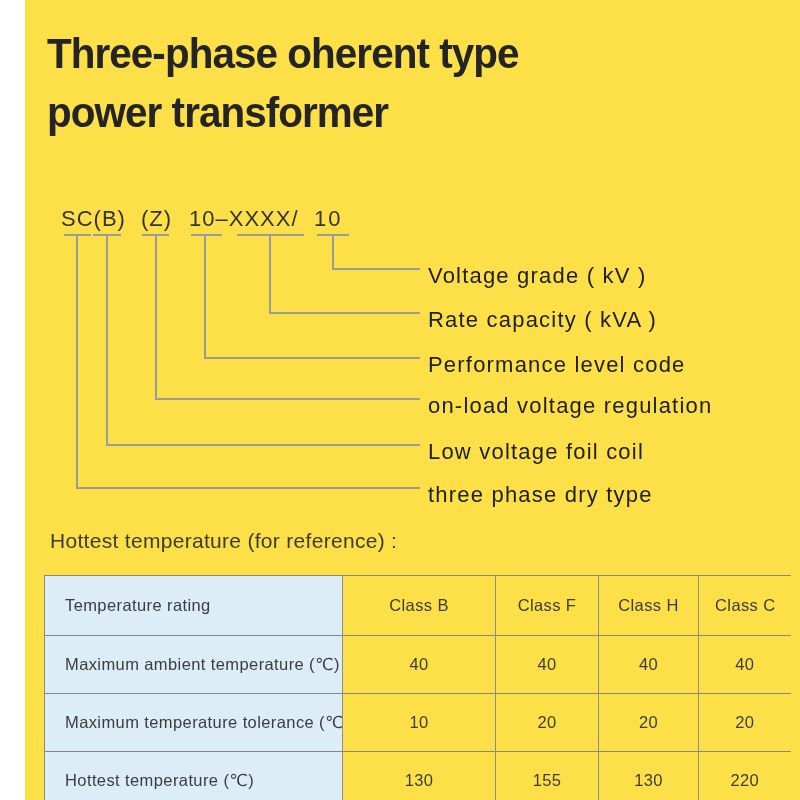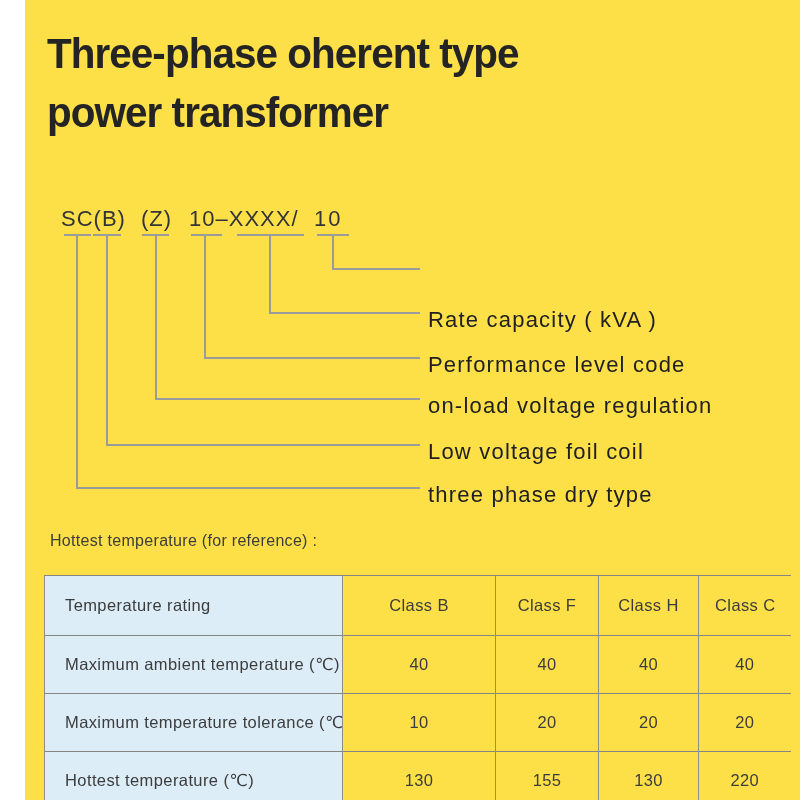--- a/index.html
+++ b/index.html
@@ -43,21 +43,21 @@
   .c-low{left:81px;width:312px;height:208px;}
   .c-three{left:51px;width:342px;height:251px;}
   .dlabel{
     position:absolute;left:403px;font-size:22px;line-height:26px;
     letter-spacing:1.2px;color:#202024;white-space:nowrap;
   }
   .l1{top:263px;} .l2{top:307px;} .l3{top:352px;}
   .l4{top:393px;} .l5{top:439px;} .l6{top:482px;}
   
   .caption{
-    position:absolute;left:25px;top:529px;font-size:16px;line-height:24px;
+    position:absolute;left:25px;top:529px;font-size:21px;line-height:24px;
     letter-spacing:0.3px;color:#3c3c3c;white-space:nowrap;
   }
   table.temp{
     position:absolute;left:19px;top:575px;width:746px;
     border-collapse:collapse;table-layout:fixed;
   }
   table.temp th,table.temp td{
     border-top:1px solid #858585;border-left:1px solid #8d8d8d;
     font-size:16.5px;font-weight:400;color:#3c3c3c;letter-spacing:0.4px;
     padding:16px;text-align:center;vertical-align:middle;white-space:nowrap;
@@ -93,20 +93,21 @@
   <div class="ul u5"></div>
   <div class="ul u6"></div>
 
   <div class="conn c-voltage"></div>
   <div class="conn c-rate"></div>
   <div class="conn c-perf"></div>
   <div class="conn c-onload"></div>
   <div class="conn c-low"></div>
   <div class="conn c-three"></div>
 
+  <div class="dlabel l1">Voltage grade ( kV )</div>
   <div class="dlabel l2">Rate capacity ( kVA )</div>
   <div class="dlabel l4">on-load voltage regulation</div>
   <div class="dlabel l3">Performance level code</div>
   <div class="dlabel l5">Low voltage foil coil</div>
   <div class="dlabel l6">three phase dry type</div>
 
   <div class="caption">Hottest temperature (for reference) :</div>
 
   <table class="temp">
     <colgroup>

